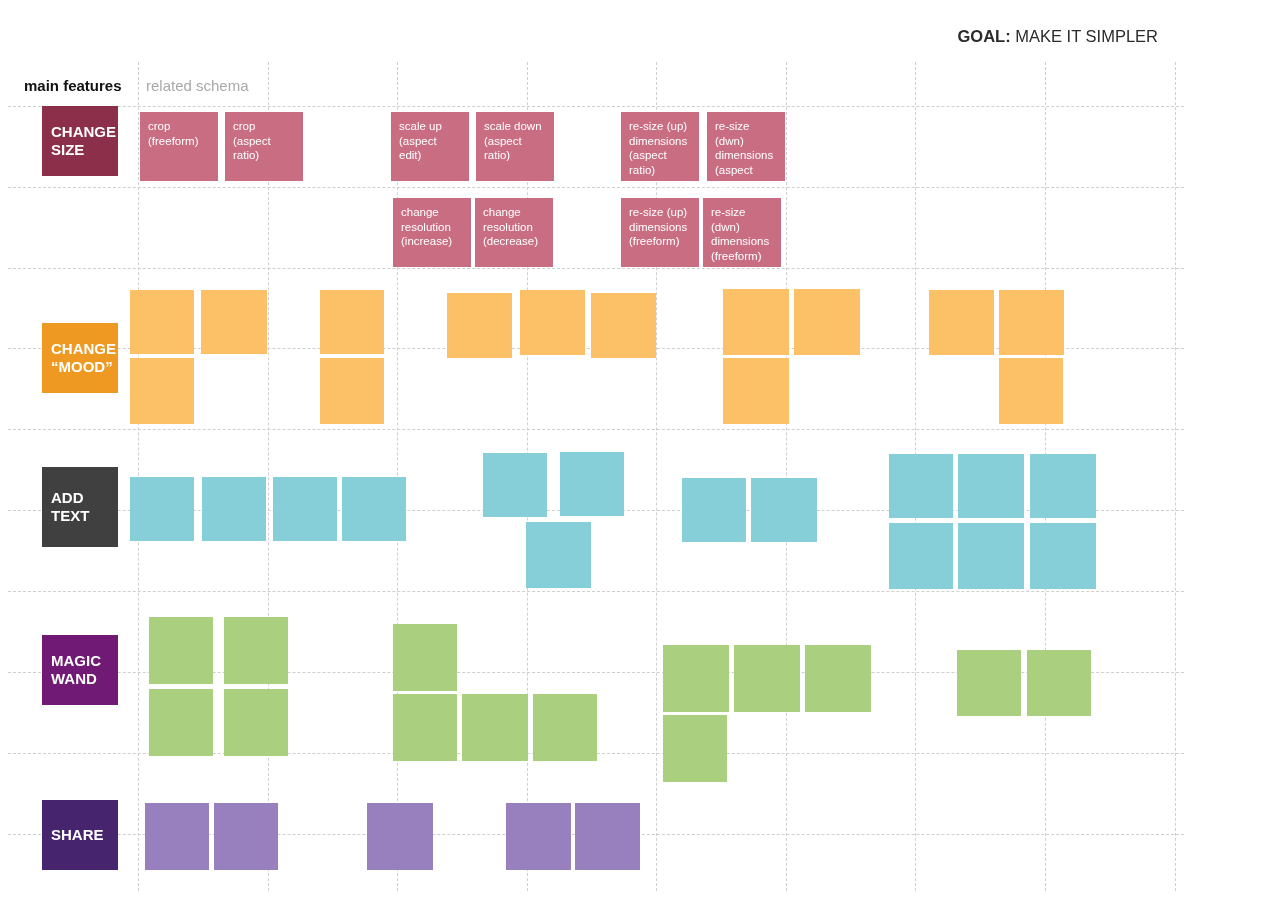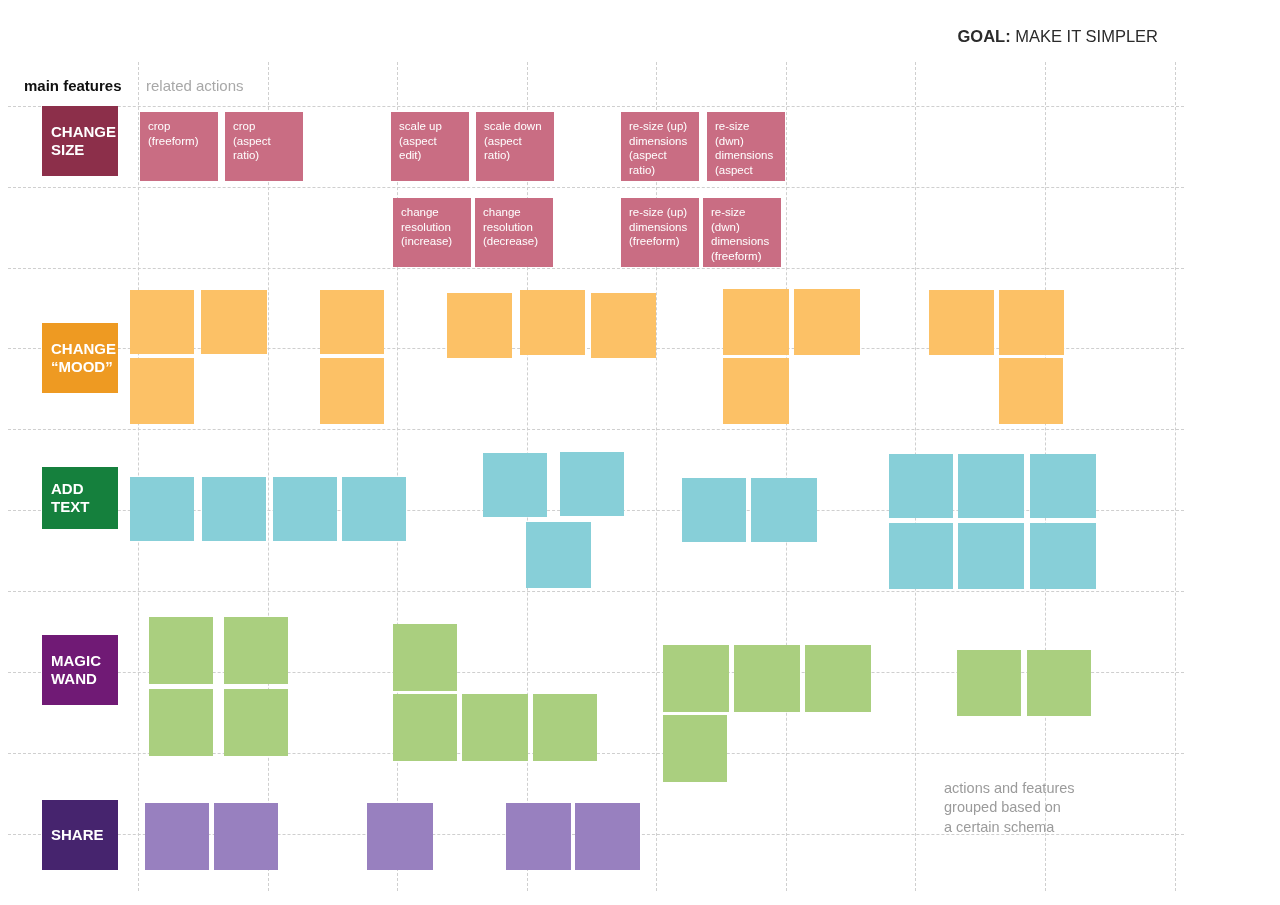--- a/index.html
+++ b/index.html
@@ -65,21 +65,21 @@
       <div class="hline" style="top: 834px;"></div>
     </div>
 
 
   <div class="goal">
     <b>GOAL:</b>
     <span>MAKE IT SIMPLER</span>
   </div>
 
   <div class="col-label main">main features</div>
-  <div class="col-label related">related actions</div>
+  <div class="col-label related">related schema</div>
 
   <div id="cards-layer">
       <div class="card cat" style="left: 42px; top: 106px; width: 76px; height: 70px; background: rgb(140, 47, 74);">
         <div style="white-space: pre-line;">CHANGE
 SIZE</div>
       </div>
       <div class="card action" style="left: 140px; top: 112px; width: 78px; height: 69px; background: rgb(201, 109, 131);">
         <div style="white-space: pre-line;">crop
 (freeform)</div>
       </div>
@@ -137,21 +137,21 @@
       <div class="card action" style="left: 520px; top: 290px; width: 65px; height: 65px; background: rgb(252, 193, 102);"></div>
       <div class="card action" style="left: 591px; top: 293px; width: 65px; height: 65px; background: rgb(252, 193, 102);"></div>
       <div class="card action" style="left: 723px; top: 289px; width: 66px; height: 66px; background: rgb(252, 193, 102);"></div>
       <div class="card action" style="left: 794px; top: 289px; width: 66px; height: 66px; background: rgb(252, 193, 102);"></div>
       <div class="card action" style="left: 929px; top: 290px; width: 65px; height: 65px; background: rgb(252, 193, 102);"></div>
       <div class="card action" style="left: 999px; top: 290px; width: 65px; height: 65px; background: rgb(252, 193, 102);"></div>
       <div class="card action" style="left: 130px; top: 358px; width: 64px; height: 66px; background: rgb(252, 193, 102);"></div>
       <div class="card action" style="left: 320px; top: 358px; width: 64px; height: 66px; background: rgb(252, 193, 102);"></div>
       <div class="card action" style="left: 723px; top: 358px; width: 66px; height: 66px; background: rgb(252, 193, 102);"></div>
       <div class="card action" style="left: 999px; top: 358px; width: 64px; height: 66px; background: rgb(252, 193, 102);"></div>
-      <div class="card cat" style="left: 42px; top: 467px; width: 76px; height: 62px; background: #15803d;">
+      <div class="card cat" style="left: 42px; top: 467px; width: 76px; height: 80px; background: #404040;">
         <div style="white-space: pre-line;">ADD
 TEXT</div>
       </div>
       <div class="card action" style="left: 130px; top: 477px; width: 64px; height: 64px; background: rgb(135, 207, 216);"></div>
       <div class="card action" style="left: 202px; top: 477px; width: 64px; height: 64px; background: rgb(135, 207, 216);"></div>
       <div class="card action" style="left: 273px; top: 477px; width: 64px; height: 64px; background: rgb(135, 207, 216);"></div>
       <div class="card action" style="left: 342px; top: 477px; width: 64px; height: 64px; background: rgb(135, 207, 216);"></div>
       <div class="card action" style="left: 483px; top: 453px; width: 64px; height: 64px; background: rgb(135, 207, 216);"></div>
       <div class="card action" style="left: 560px; top: 452px; width: 64px; height: 64px; background: rgb(135, 207, 216);"></div>
       <div class="card action" style="left: 526px; top: 522px; width: 65px; height: 66px; background: rgb(135, 207, 216);"></div>
@@ -184,17 +184,14 @@
       <div class="card cat" style="left: 42px; top: 800px; width: 76px; height: 70px; background: rgb(70, 36, 110);">
         <div style="white-space: pre-line;">SHARE</div>
       </div>
       <div class="card action" style="left: 145px; top: 803px; width: 64px; height: 67px; background: rgb(152, 128, 191);"></div>
       <div class="card action" style="left: 214px; top: 803px; width: 64px; height: 67px; background: rgb(152, 128, 191);"></div>
       <div class="card action" style="left: 367px; top: 803px; width: 66px; height: 67px; background: rgb(152, 128, 191);"></div>
       <div class="card action" style="left: 506px; top: 803px; width: 65px; height: 67px; background: rgb(152, 128, 191);"></div>
       <div class="card action" style="left: 575px; top: 803px; width: 65px; height: 67px; background: rgb(152, 128, 191);"></div>
     </div>
 
-  <div class="note" style="left:944px;top:779px;">actions and features
-grouped based on
-a certain schema</div>
 
 </div>
 
 </body></html>

